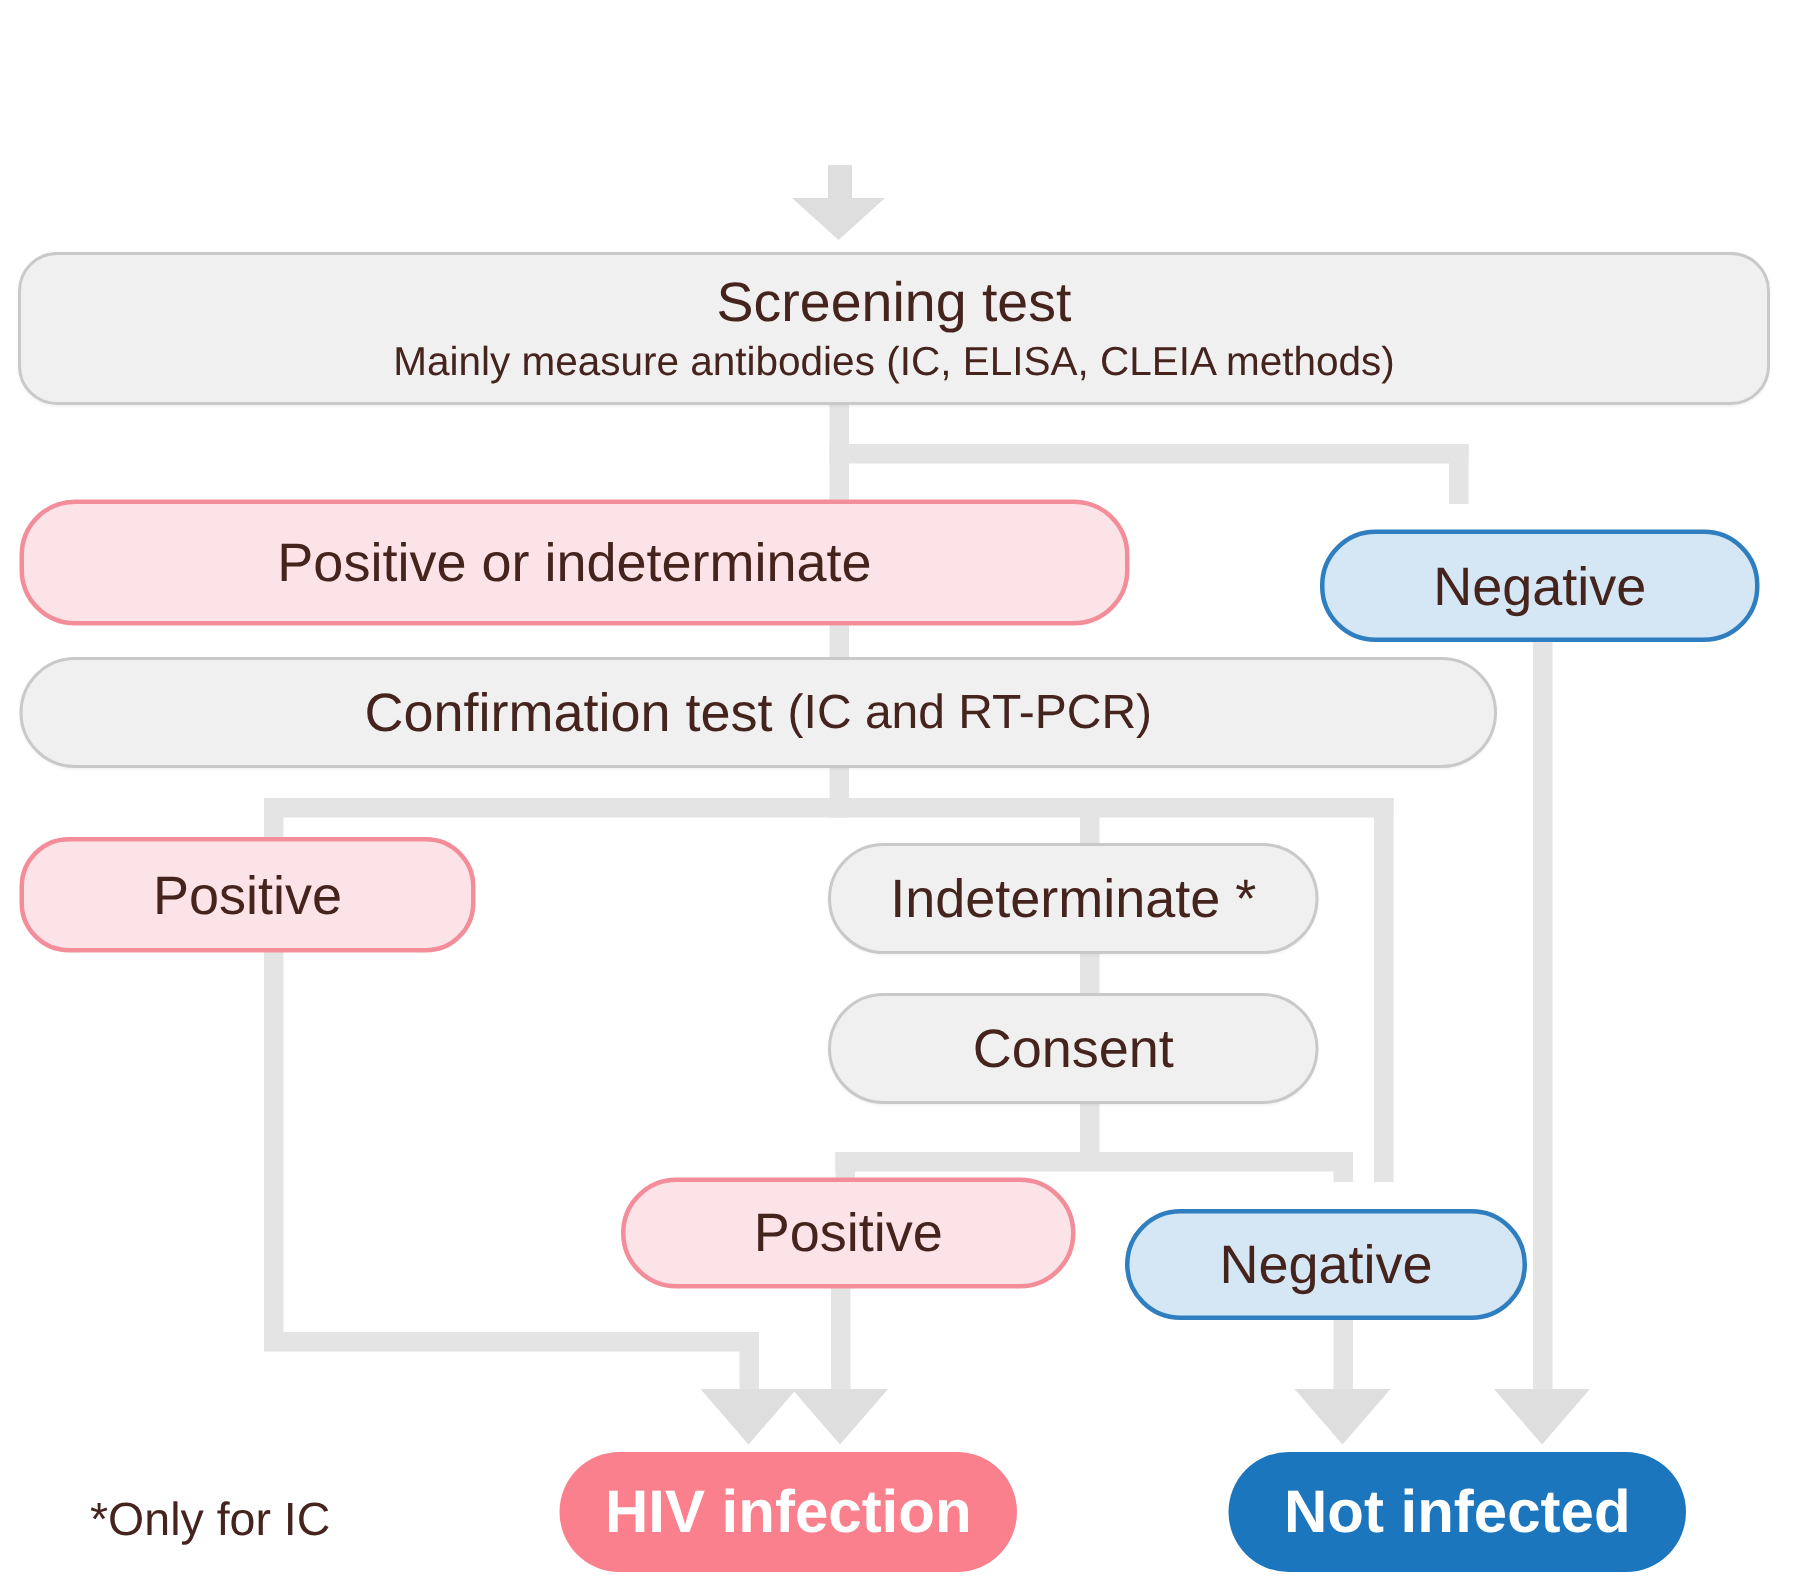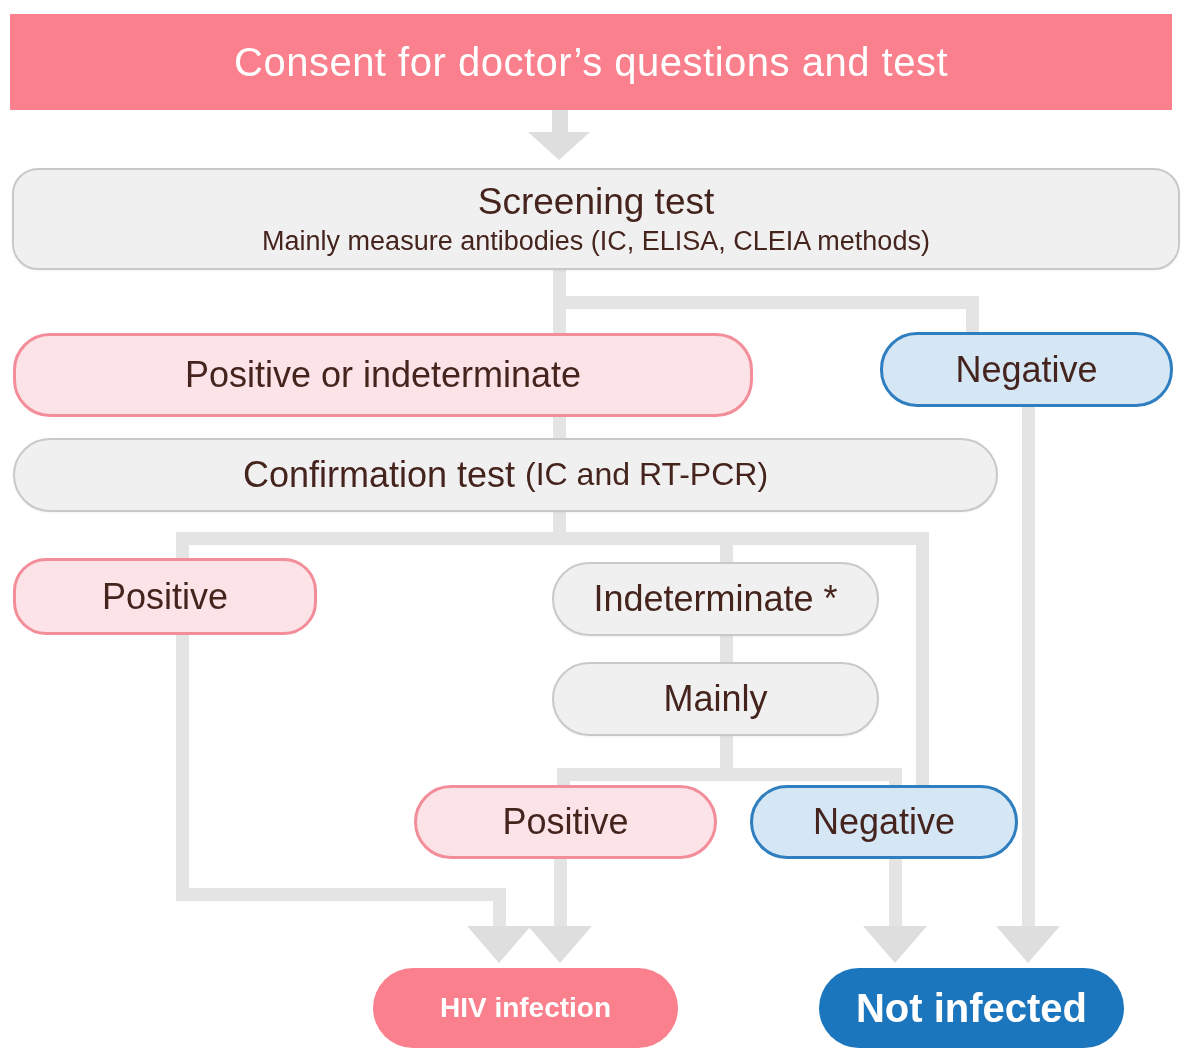--- a/index.html
+++ b/index.html
@@ -28,22 +28,22 @@
     border-top:28px solid var(--arrow);}
   .shaft{position:absolute;background:var(--arrow);z-index:1;}
 
   
   .node{position:absolute;display:flex;align-items:center;justify-content:center;
     box-sizing:border-box;z-index:2;text-align:center;font-size:36px;line-height:1.1;}
   .banner{background:var(--pink-solid);color:#fff;font-size:40px;letter-spacing:.5px;}
   .graybox{background:var(--gray-fill);border:2px solid var(--gray-border);border-radius:30px;
     box-shadow:0 1px 2px rgba(0,0,0,.05);}
   .pinkbox{background:var(--pink-light);border:3px solid var(--pink-border);border-radius:37px;}
-  .bluebox{background:var(--blue-light);border:3px solid var(--blue-border);border-radius:37px;}
-  .solidpink{background:var(--pink-solid);color:#fff;font-weight:bold;font-size:28px;border-radius:40px;}
+  .bluebox{background:var(--blue-light);border:3px solid var(--blue-border);border-radius:37px;margin-top:21px;}
+  .solidpink{background:var(--pink-solid);color:#fff;font-weight:bold;font-size:40px;border-radius:40px;}
   .solidblue{background:var(--blue-solid);color:#fff;font-weight:bold;font-size:40px;border-radius:40px;}
 
   .stack{display:flex;flex-direction:column;justify-content:center;align-items:center;}
   .title-lg{font-size:37px;}
   .subtitle{font-size:27px;margin-top:4px;}
   .inline-sub{font-size:32px;margin-left:10px;}
   .footnote{position:absolute;left:60px;top:995px;font-size:31px;z-index:2;}
 </style>
 </head>
 <body>
@@ -75,23 +75,20 @@
   <div class="line" style="left:889px;top:857px;width:13px;height:71px;"></div>
 
   <div class="arrowhead" style="left:467px;top:926px;"></div>
   <div class="arrowhead" style="left:528px;top:926px;"></div>
   <div class="arrowhead" style="left:863px;top:926px;"></div>
   <div class="arrowhead" style="left:996px;top:926px;"></div>
 
   <div class="shaft" style="left:552px;top:110px;width:16px;height:24px;"></div>
   <div class="arrowhead small" style="left:528px;top:132px;"></div>
 
-  <div class="node banner" style="left:10px;top:14px;width:1162px;height:96px;">
-    <span>Consent for doctor’s questions and test</span>
-  </div>
 
   <div class="node graybox stack" style="left:12px;top:168px;width:1168px;height:102px;border-radius:26px;">
     <div class="title-lg">Screening test</div>
     <div class="subtitle">Mainly measure antibodies (IC, ELISA, CLEIA methods)</div>
   </div>
 
   <div class="node pinkbox" style="left:13px;top:333px;width:740px;height:84px;">
     <span>Positive or indeterminate</span>
   </div>
 
@@ -106,32 +103,33 @@
 
   <div class="node pinkbox" style="left:13px;top:558px;width:304px;height:77px;border-radius:33px;">
     <span>Positive</span>
   </div>
 
   <div class="node graybox" style="left:552px;top:562px;width:327px;height:74px;border-radius:37px;">
     <span>Indeterminate *</span>
   </div>
 
   <div class="node graybox" style="left:552px;top:662px;width:327px;height:74px;border-radius:37px;">
-    <span>Mainly</span>
+    <span>Consent</span>
   </div>
 
   <div class="node pinkbox" style="left:414px;top:785px;width:303px;height:74px;">
     <span>Positive</span>
   </div>
 
   <div class="node bluebox" style="left:750px;top:785px;width:268px;height:74px;">
     <span>Negative</span>
   </div>
 
   <div class="node solidpink" style="left:373px;top:968px;width:305px;height:80px;">
     <span>HIV infection</span>
   </div>
 
   <div class="node solidblue" style="left:819px;top:968px;width:305px;height:80px;">
     <span>Not infected</span>
   </div>
 
+  <div class="footnote">*Only for IC</div>
 </div>
 
 </body></html>

